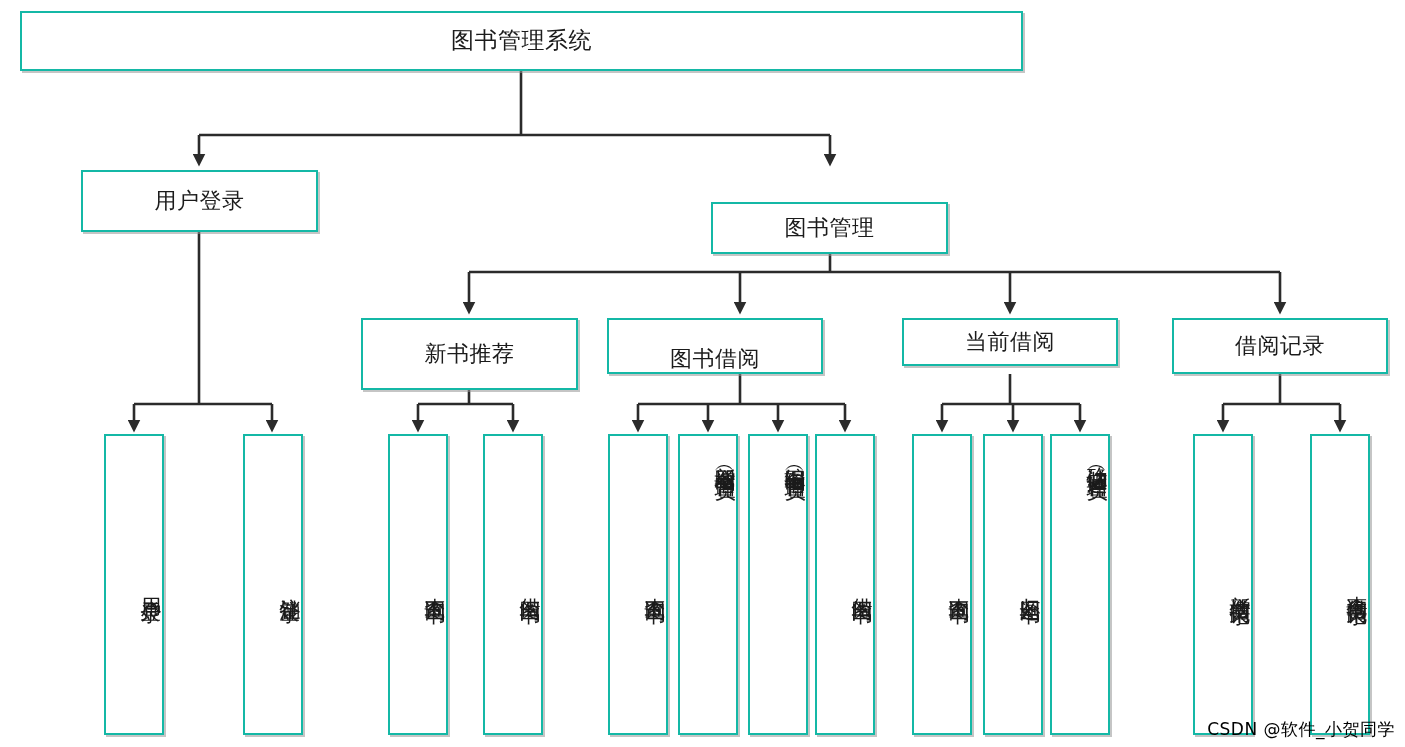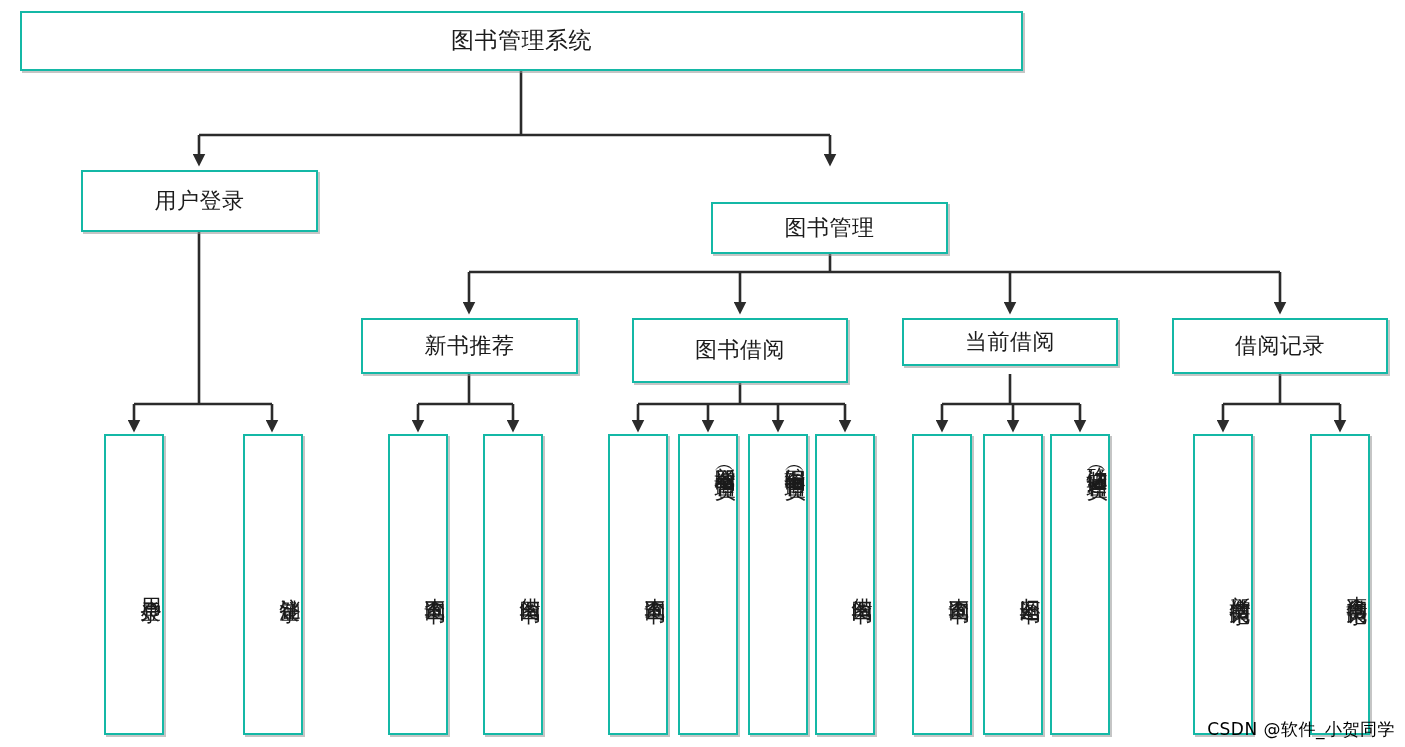--- a/index.html
+++ b/index.html
@@ -131,24 +131,24 @@
     <span>图书管理系统</span>
   </div>
 
   <div class="node horiz" style="left:81px; top:170px; width:237px; height:62px;">
     <span>用户登录</span>
   </div>
   <div class="node horiz" style="left:711px; top:170px; width:237px; height:52px;margin-top:32px;">
     <span>图书管理</span>
   </div>
 
-  <div class="node horiz" style="left:361px; top:318px; width:217px; height:56px;">
+  <div class="node horiz" style="left:361px; top:318px; width:217px; height:72px;">
     <span>新书推荐</span>
   </div>
-  <div class="node horiz" style="left:632px; top:318px; width:216px; height:65px;">
+  <div class="node horiz" style="left:607px; top:318px; width:216px; height:56px;align-items:flex-end;">
     <span>图书借阅</span>
   </div>
   <div class="node horiz" style="left:902px; top:318px; width:216px; height:48px;">
     <span>当前借阅</span>
   </div>
   <div class="node horiz" style="left:1172px; top:318px; width:216px; height:56px;">
     <span>借阅记录</span>
   </div>
 
   <div class="node vert midtext" style="left:104px; top:434px; width:60px; height:301px;">

